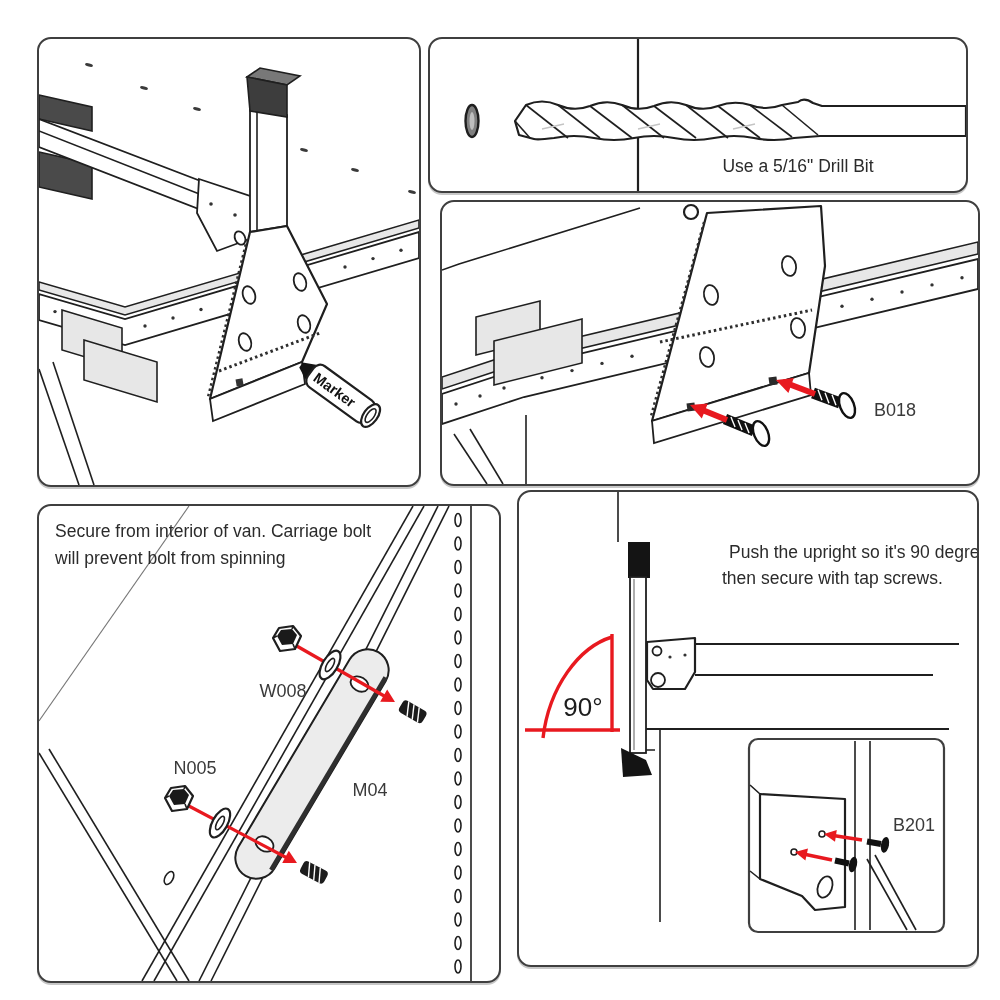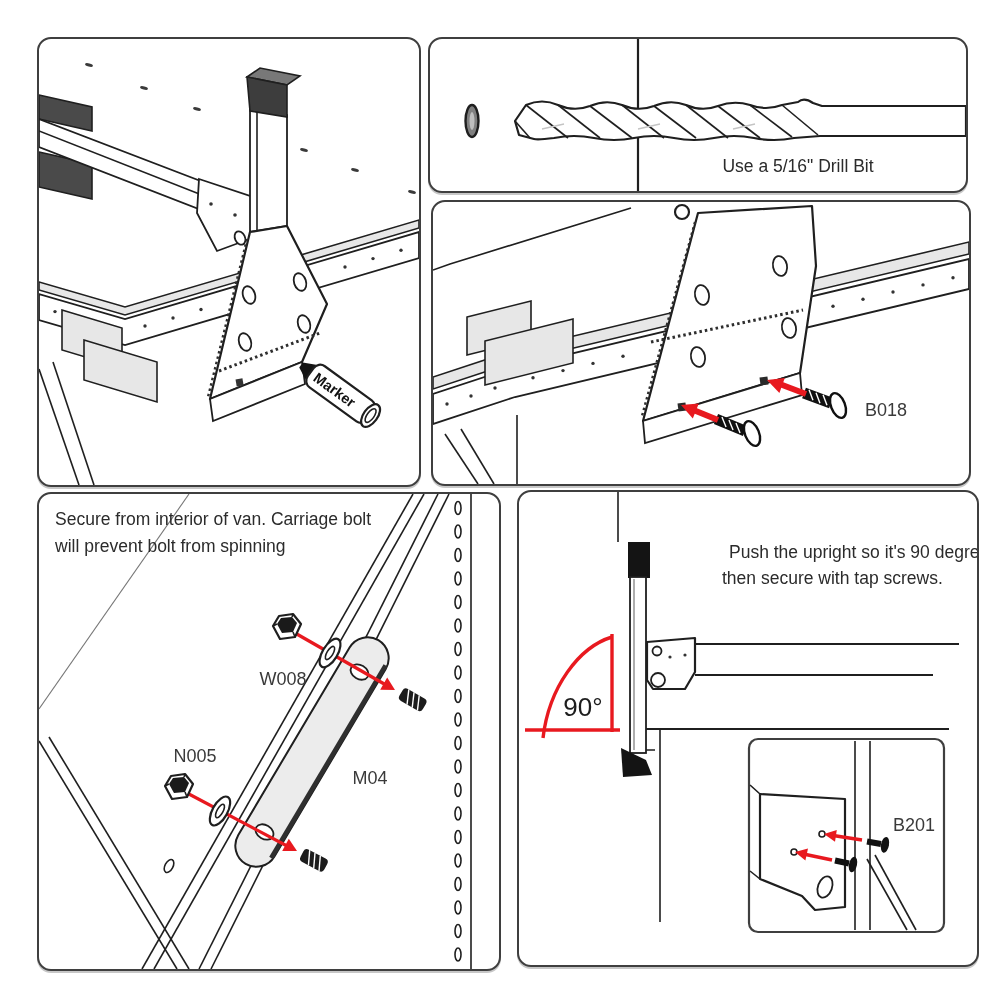--- a/index.html
+++ b/index.html
@@ -10,22 +10,22 @@
     --fill-dark:#4a4a4a;
     --text:#2b2b2b;
   }
   html,body{margin:0;padding:0;}
   body{width:1000px;height:1000px;background:#ffffff;position:relative;
        font-family:"Liberation Sans", sans-serif;overflow:hidden;}
   .panel{position:absolute;background:#fff;border:2px solid var(--panel-border);
          border-radius:14px;box-shadow:0 2px 0 rgba(0,0,0,.22);overflow:hidden;}
   #p1{left:37px;top:37px;width:380px;height:446px;}
   #p2{left:428px;top:37px;width:536px;height:152px;}
-  #p3{left:431px;top:200px;width:536px;height:282px;text-align:center;}
-  #p4{left:37px;top:492px;width:460px;height:475px;}
+  #p3{left:440px;top:200px;width:536px;height:282px;text-align:center;}
+  #p4{left:37px;top:504px;width:460px;height:475px;}
   #p5{left:517px;top:490px;width:458px;height:473px;}
   svg{display:block;width:100%;height:100%;}
   .ln{stroke:var(--line);fill:none;stroke-width:1.6;}
   .ln2{stroke:var(--line);fill:none;stroke-width:2.2;}
   .wfill{fill:#fff;stroke:var(--line);stroke-width:1.8;}
   .wfill2{fill:#fff;stroke:var(--line);stroke-width:2.2;stroke-linejoin:round;}
   .gfill{fill:var(--fill-light);stroke:var(--line);stroke-width:1.6;}
   .dk{fill:var(--fill-dark);stroke:var(--line);stroke-width:1.6;}
   .blk{fill:#141414;}
   .hole{fill:#fff;stroke:var(--line);stroke-width:1.8;}

